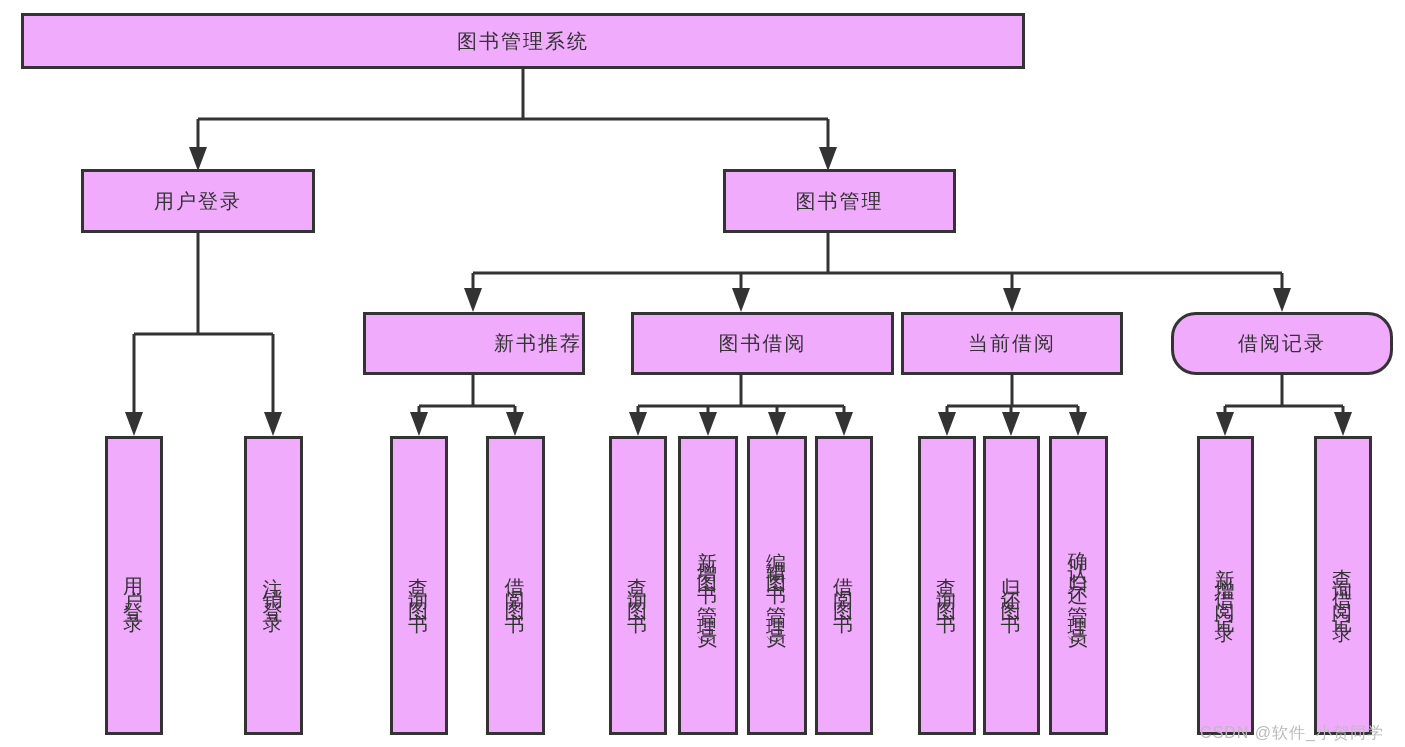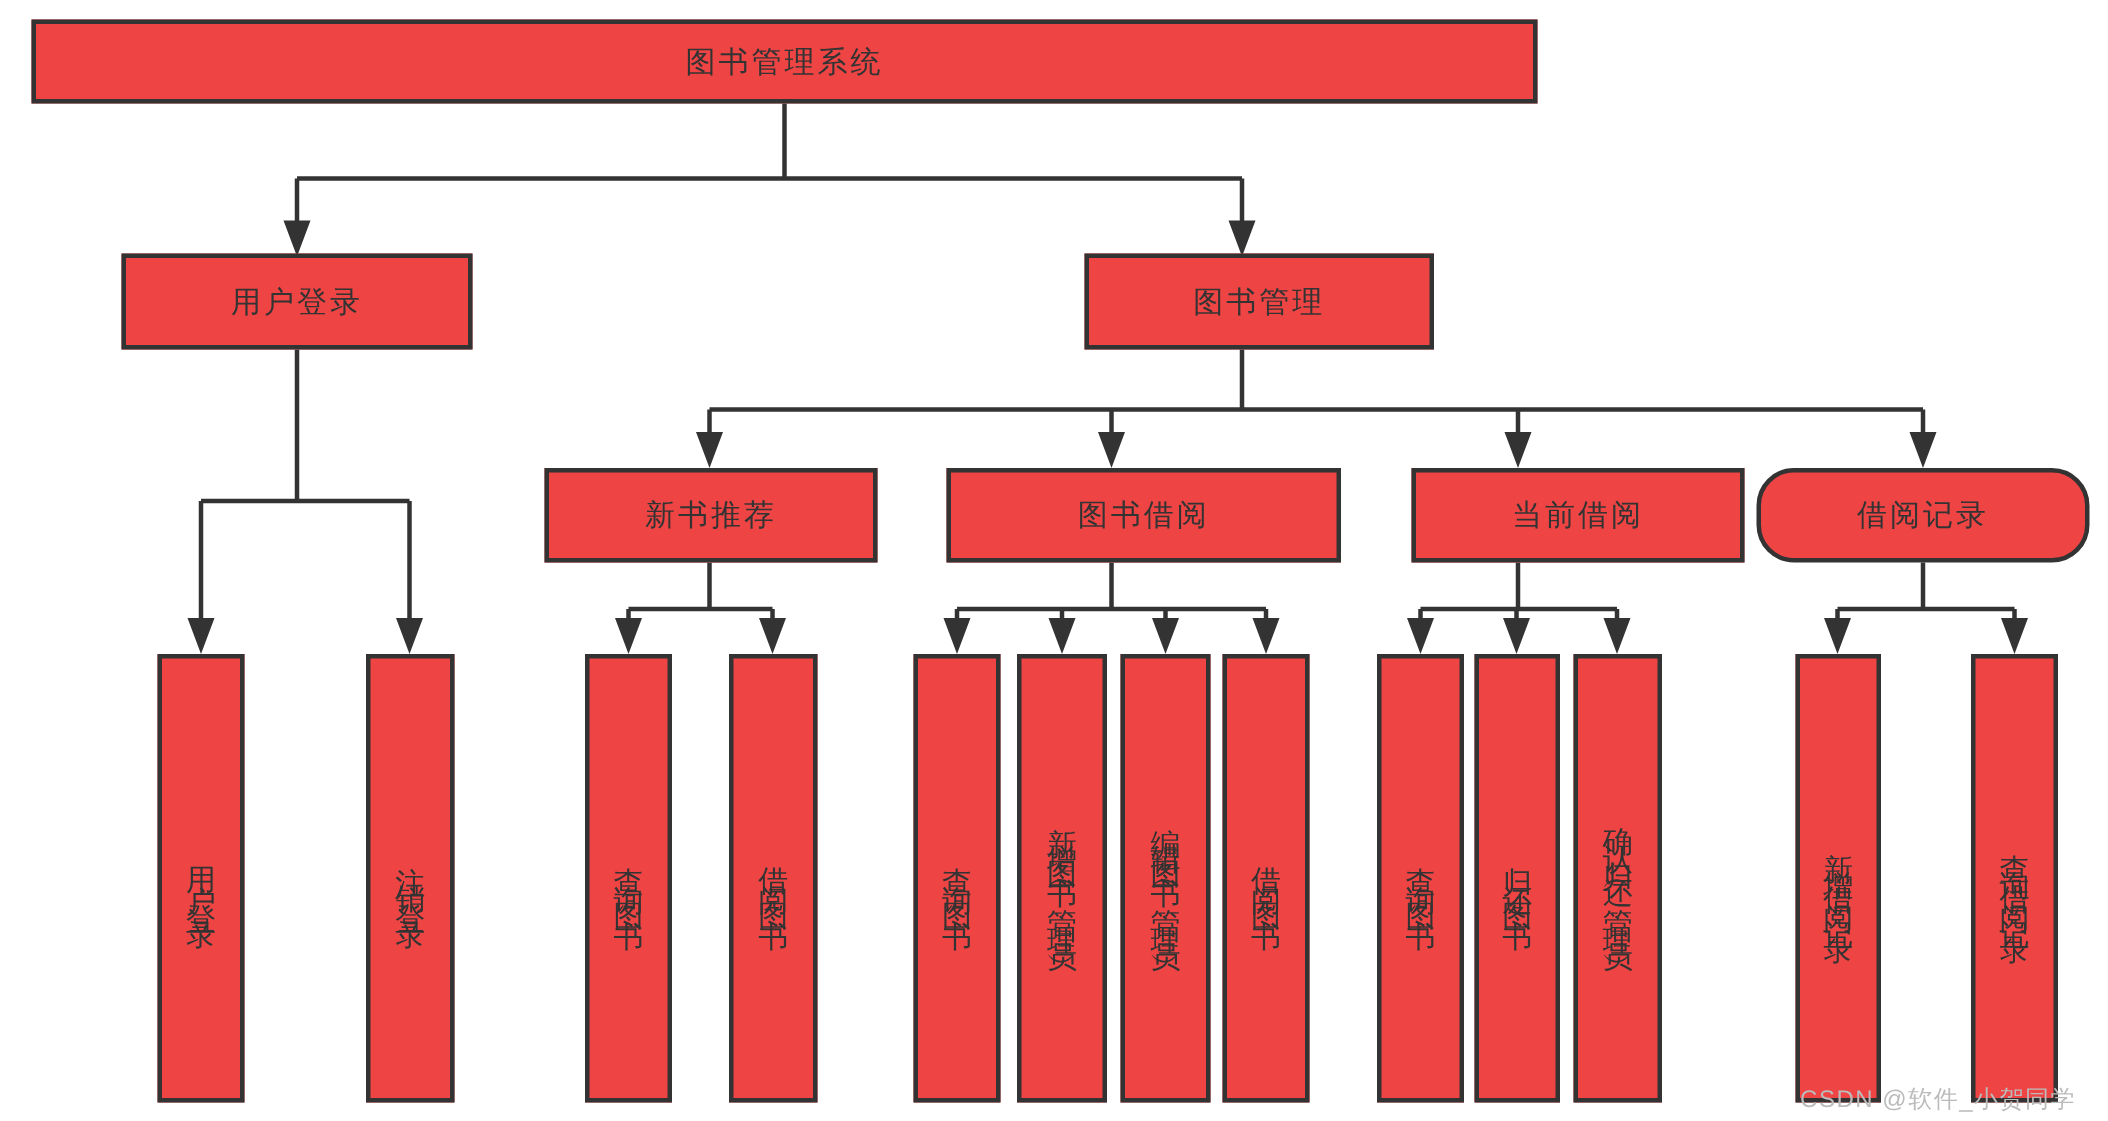--- a/index.html
+++ b/index.html
@@ -2,33 +2,33 @@
 <html style="--line: #333333; --text: #333333; --watermark: #bbbbbb; --background: #ffffff;"><head>
 <meta charset="utf-8">
 <style>
   :root { --line:#333333; --text:#333333; --watermark:#bbbbbb; --background:#ffffff; }
   html,body { margin:0; padding:0; }
   body { background:var(--background); font-family:"Liberation Sans", sans-serif; }
   .stage { position:relative; width:1405px; height:747px; background:var(--background); overflow:hidden; }
   .connectors { position:absolute; left:0; top:0; width:1405px; height:747px; color:var(--line); }
   .connectors line { stroke:currentColor; stroke-width:3; }
   .connectors polygon { fill:currentColor; stroke:none; }
-  .box { position:absolute; box-sizing:border-box; border:3px solid var(--line); background:#ef4444;
+  .box { position:absolute; box-sizing:border-box; border:3px solid var(--line); background:#f0abfc;
          display:flex; align-items:center; justify-content:center; color:var(--text); }
   .hlabel { font-size:20px; letter-spacing:2px; white-space:nowrap; }
   .vbox { top:436px; height:299px; }
   .vlabel { writing-mode:vertical-rl; text-orientation:mixed; font-size:20px; letter-spacing:12px; }
   .vlabel.vlong { letter-spacing:11px; }
   
   #b-root    { left:21px;   top:13px;  width:1004px; height:56px; }
   #b-user    { left:81px;   top:169px; width:234px;  height:64px; }
   #b-mgmt    { left:712px;  top:169px; width:233px;  height:64px;margin-left:11px; }
-  #b-newrec  { left:363px;  top:312px; width:222px;  height:63px; }
+  #b-newrec  { left:363px;  top:312px; width:222px;  height:63px;justify-content:flex-end; }
   #b-borrow  { left:631px;  top:312px; width:263px;  height:63px; }
-  #b-current { left:901px;  top:312px; width:222px;  height:63px;margin-left:40px; }
+  #b-current { left:901px;  top:312px; width:222px;  height:63px; }
   #b-record  { left:1171px; top:312px; width:222px;  height:63px;border-radius:25px; }
   
   #l1  { left:105px;  width:58px; }
   #l2  { left:244px;  width:59px; }
   #l3  { left:390px;  width:58px; }
   #l4  { left:486px;  width:59px; }
   #l5  { left:609px;  width:58px; }
   #l6  { left:678px;  width:60px; }
   #l7  { left:747px;  width:60px; }
   #l8  { left:815px;  width:58px; }

